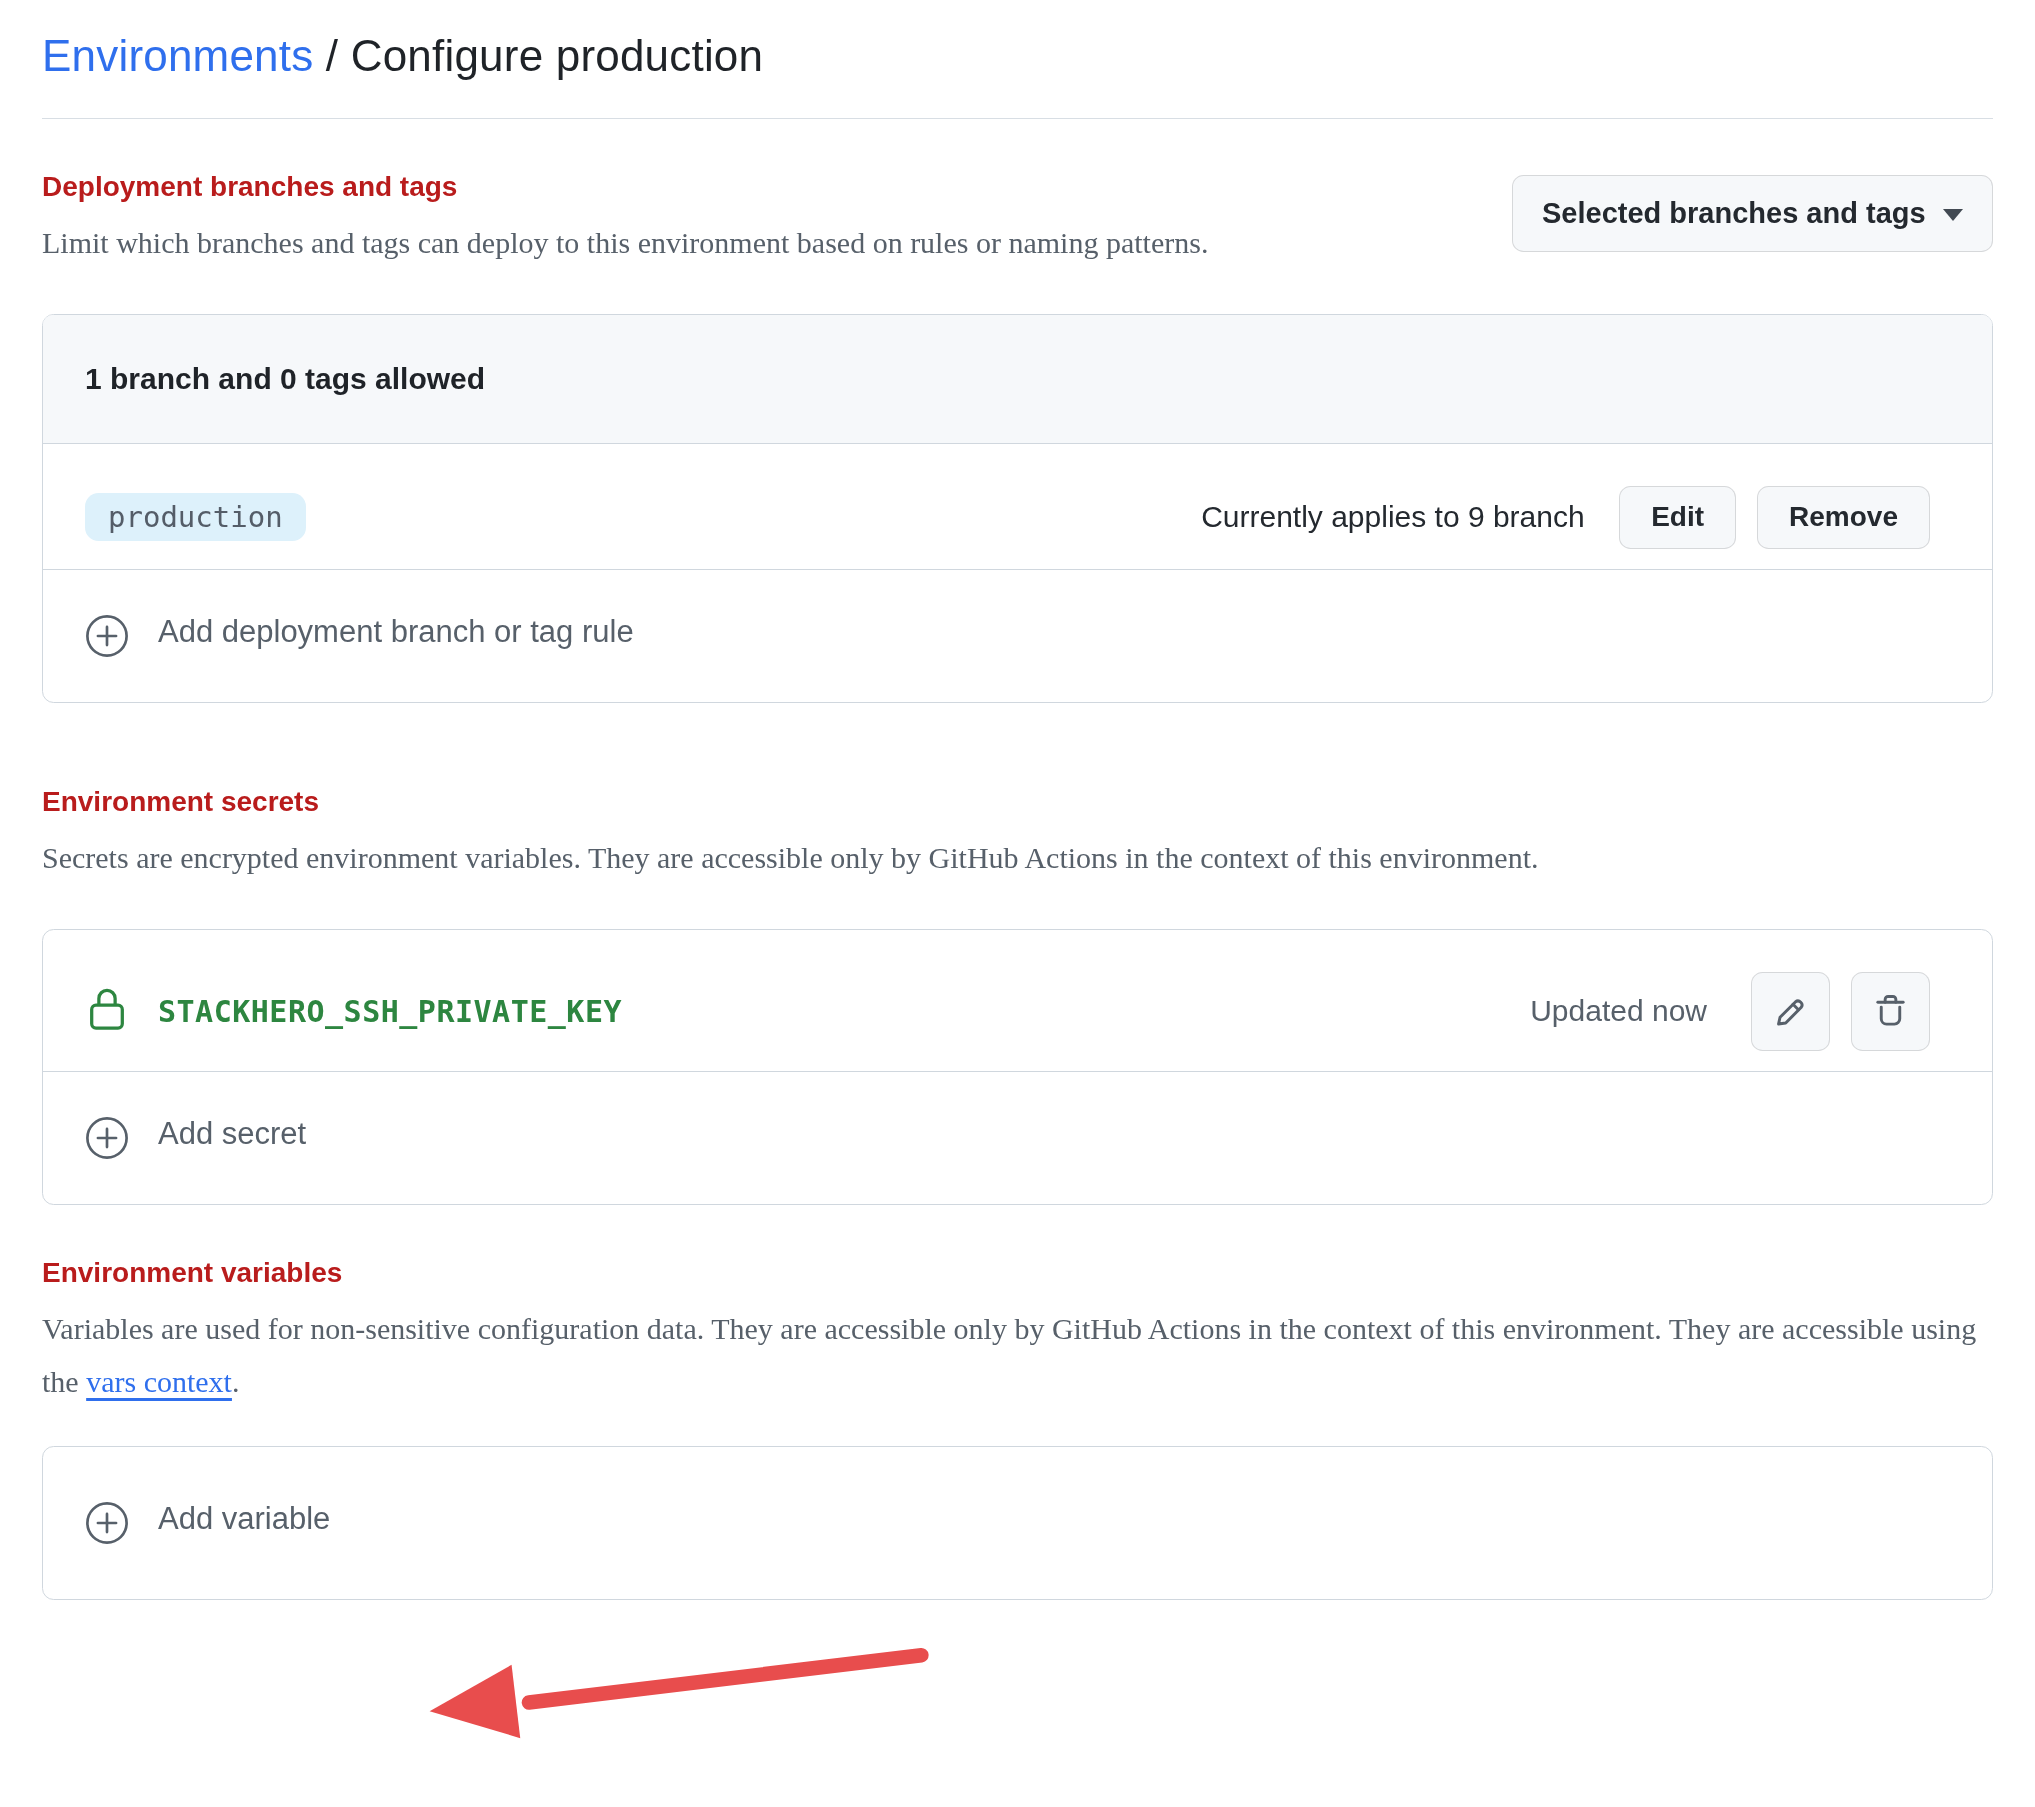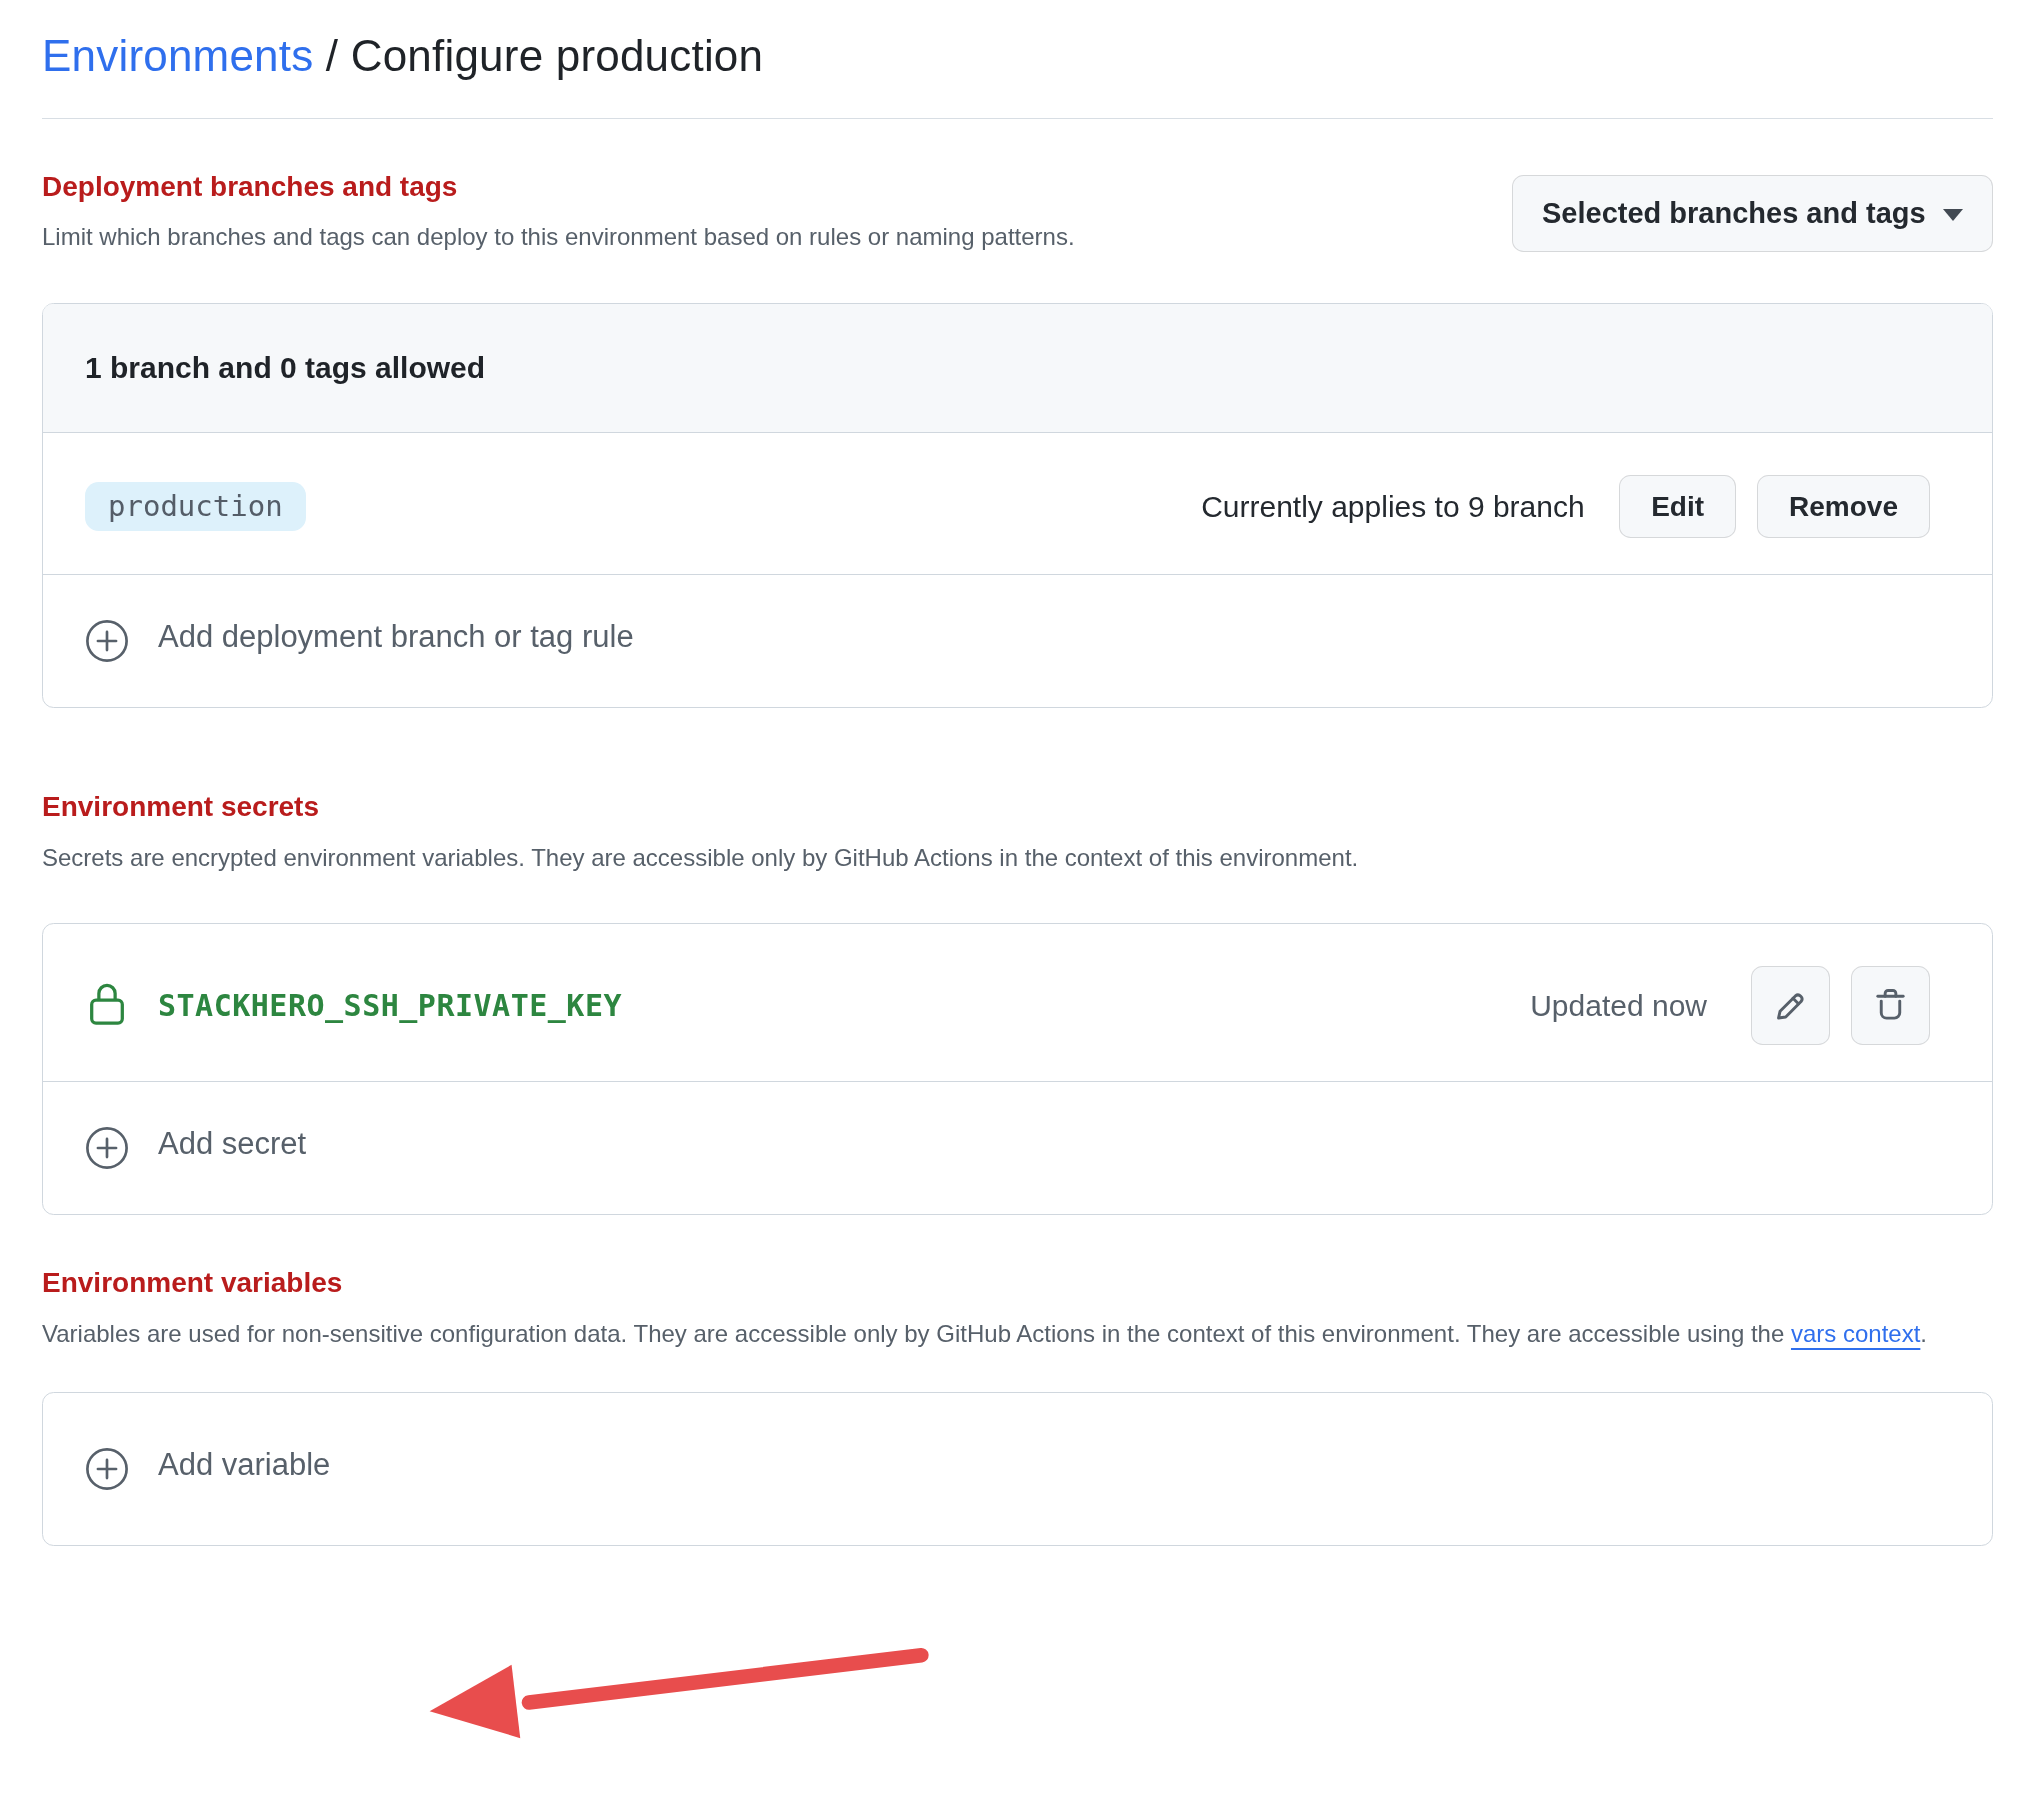--- a/index.html
+++ b/index.html
@@ -15,21 +15,21 @@
   .container { padding:15.4px 42px 0 42px; }
 
   
   .page-title { font-size:44px; font-weight:400; margin:15.4px 0 0 0; letter-spacing:0.2px; }
   .breadcrumb-link { color:#2f6fed; text-decoration:none; cursor:pointer; }
   .title-divider { border:none; border-top:1.9px solid #d8dee4; margin:37px 0 0 0; }
 
   
   .section-head { display:flex; justify-content:space-between; align-items:flex-start; margin-top:52px; }
   .section-title { font-size:28px; font-weight:700; margin:0; color:#b91c1c; }
-  .section-desc { font-size:24px; color:#57606a; line-height:1.78; margin:13.5px 0 0 0; }
+  .section-desc { font-size:30px; color:#57606a; line-height:1.78; margin:13.5px 0 0 0;font-family:Liberation Serif, serif; }
   .deploy-desc { max-width:1342px; }
   .inline-link { color:#2f6fed; text-decoration:underline; text-underline-offset:5.8px; cursor:pointer; }
 
   
   .btn {
     display:inline-flex; align-items:center; justify-content:center; gap:17.4px;
     background:#f6f8fa; border:1.9px solid rgba(31,35,40,.15); border-radius:11.6px;
     color:#24292f; font-family:inherit; font-weight:600; cursor:pointer; white-space:nowrap;
   }
   .btn-selector { font-size:29px; padding:21px 29px; margin-top:3.9px; }
@@ -37,21 +37,21 @@
   .btn-small { font-size:28px; padding:14.5px 31px; }
   .icon-btn { width:79px; height:79px; padding:0; }
   .icon-btn svg { display:block; }
 
   
   .panel { border:1.9px solid #d0d7de; border-radius:11.6px; margin-top:44px; background:#fff; }
   .panel-header {
     background:#f6f8fa; border-bottom:1.9px solid #d0d7de; border-radius:9.7px 9.7px 0 0;
     padding:47px 42px; font-size:30px; font-weight:700;
   }
-  .panel-row { display:flex; align-items:center; padding:42px 62px 36px 42px; }
+  .panel-row { display:flex; align-items:center; padding:42px 62px 20px 42px; }
   .panel-row.bordered { border-bottom:1.9px solid #d0d7de; }
   .row-right { margin-left:auto; display:flex; align-items:center; gap:21px; }
   .row-status { font-size:30px; color:#24292f; margin-right:13.5px; }
 
   .badge-code {
     font-family:"DejaVu Sans Mono","Liberation Mono",monospace;
     font-size:29px; color:#545d68; background:#ddf1fb;
     padding:9.7px 23px; border-radius:13.5px; line-height:1;
   }
 

